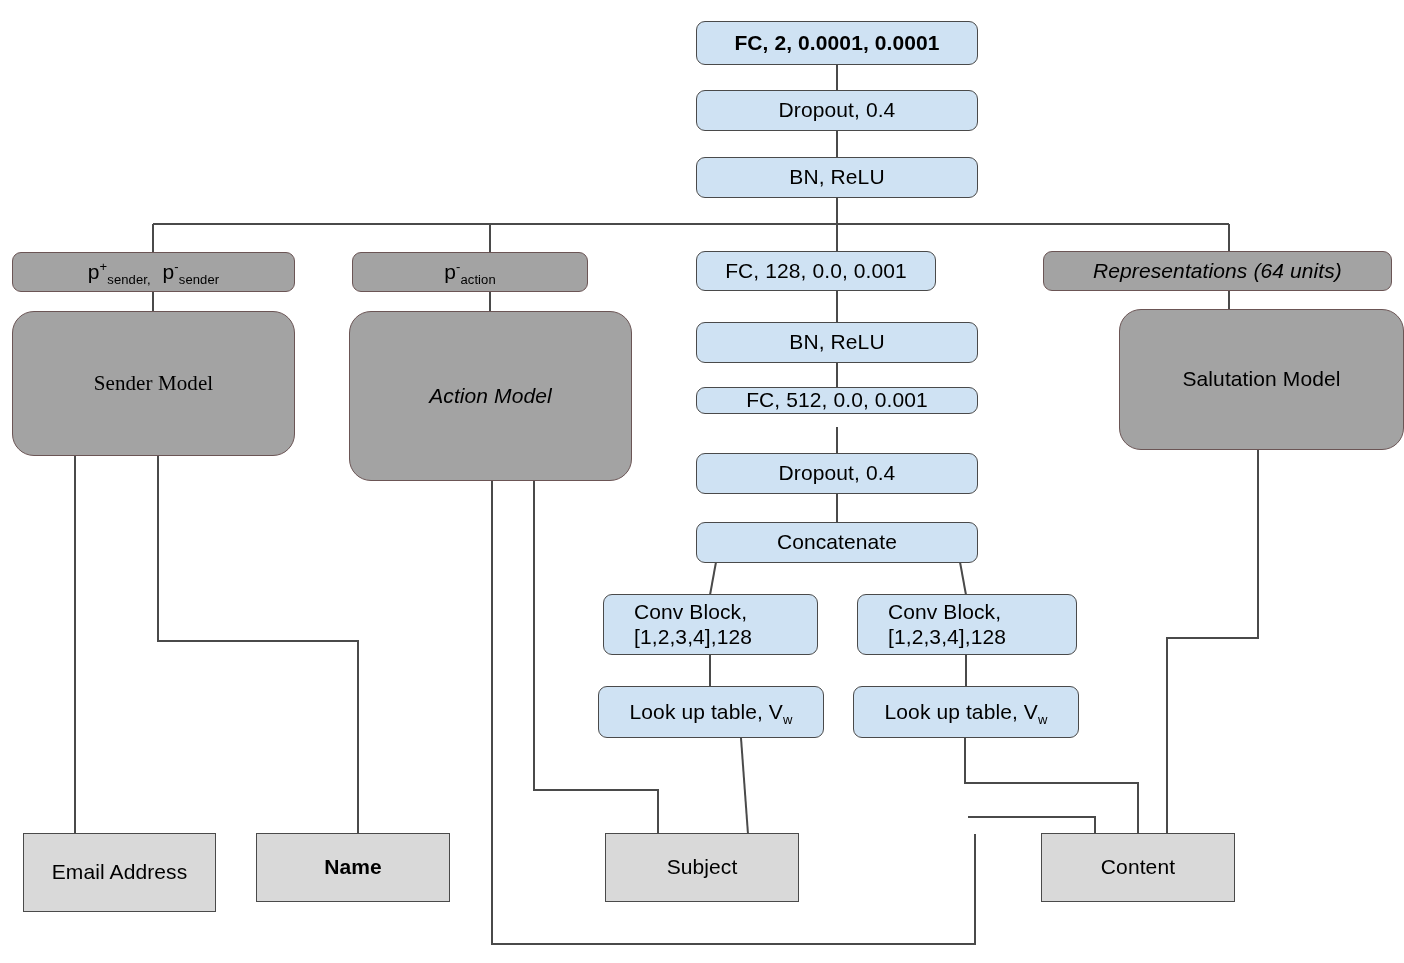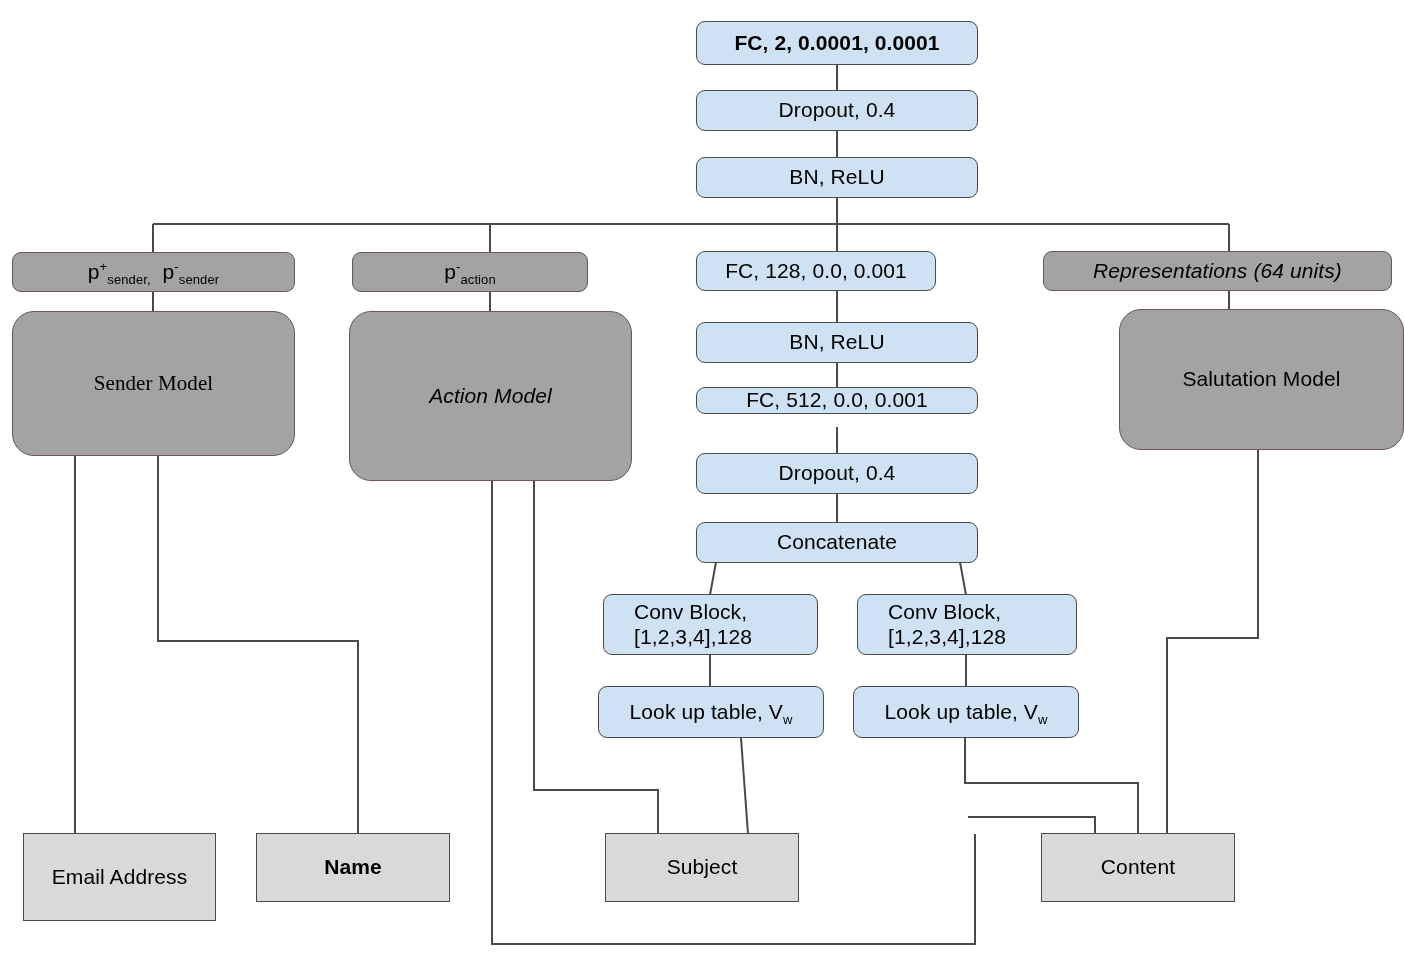--- a/index.html
+++ b/index.html
@@ -183,21 +183,21 @@
   </div>
 
   <div class="node blue" style="left:598px; top:686px; width:226px; height:52px;">
     <span class="lbl"><span>Look up table, V</span><sub>w</sub></span>
   </div>
 
   <div class="node blue" style="left:853px; top:686px; width:226px; height:52px;">
     <span class="lbl"><span>Look up table, V</span><sub>w</sub></span>
   </div>
 
-  <div class="node gray" style="left:23px; top:833px; width:193px; height:88px;">
+  <div class="node gray" style="left:23px; top:833px; width:193px; height:79px;">
     <span class="lbl">Email Address</span>
   </div>
 
   <div class="node gray" style="left:256px; top:833px; width:194px; height:69px;font-weight:bold;">
     <span class="lbl">Name</span>
   </div>
 
   <div class="node gray" style="left:1041px; top:833px; width:194px; height:69px;">
     <span class="lbl">Content</span>
   </div>

